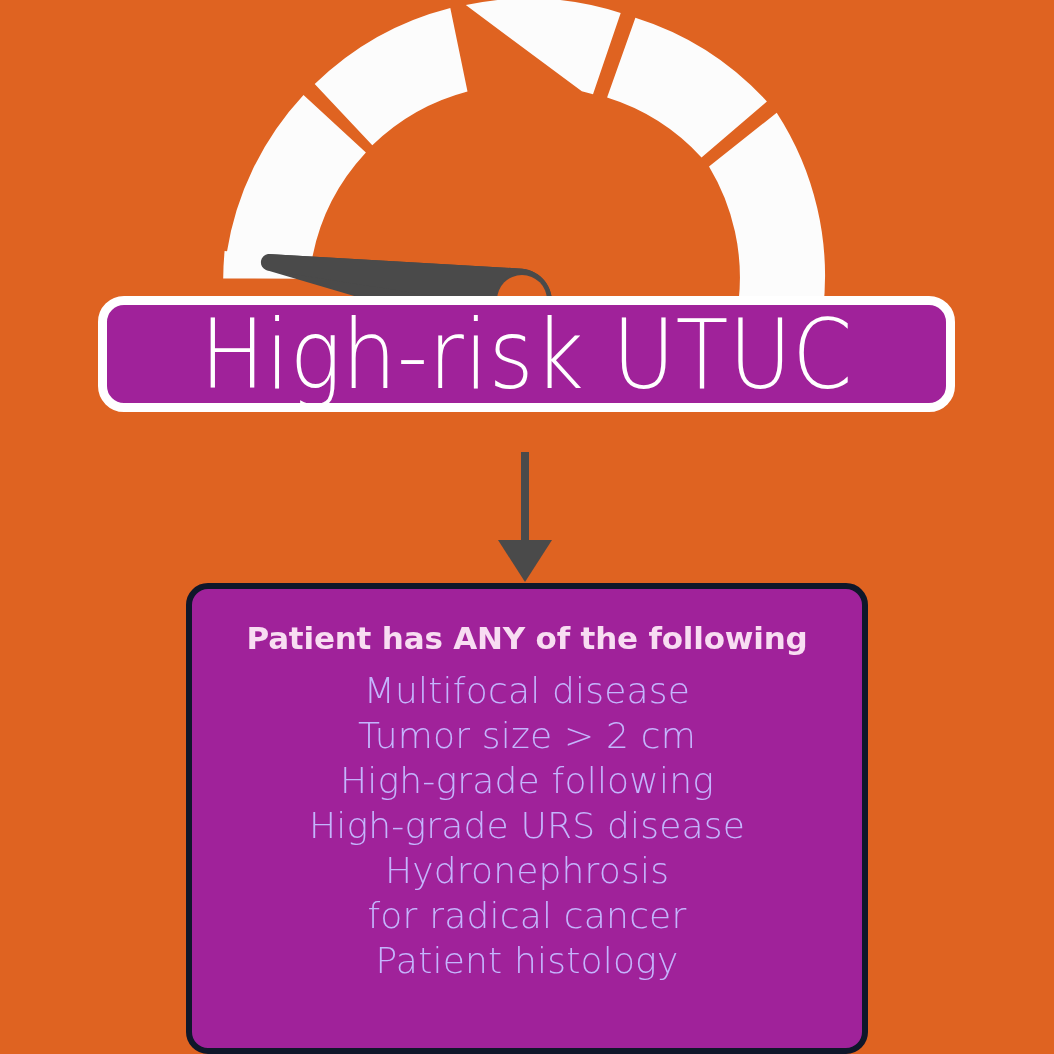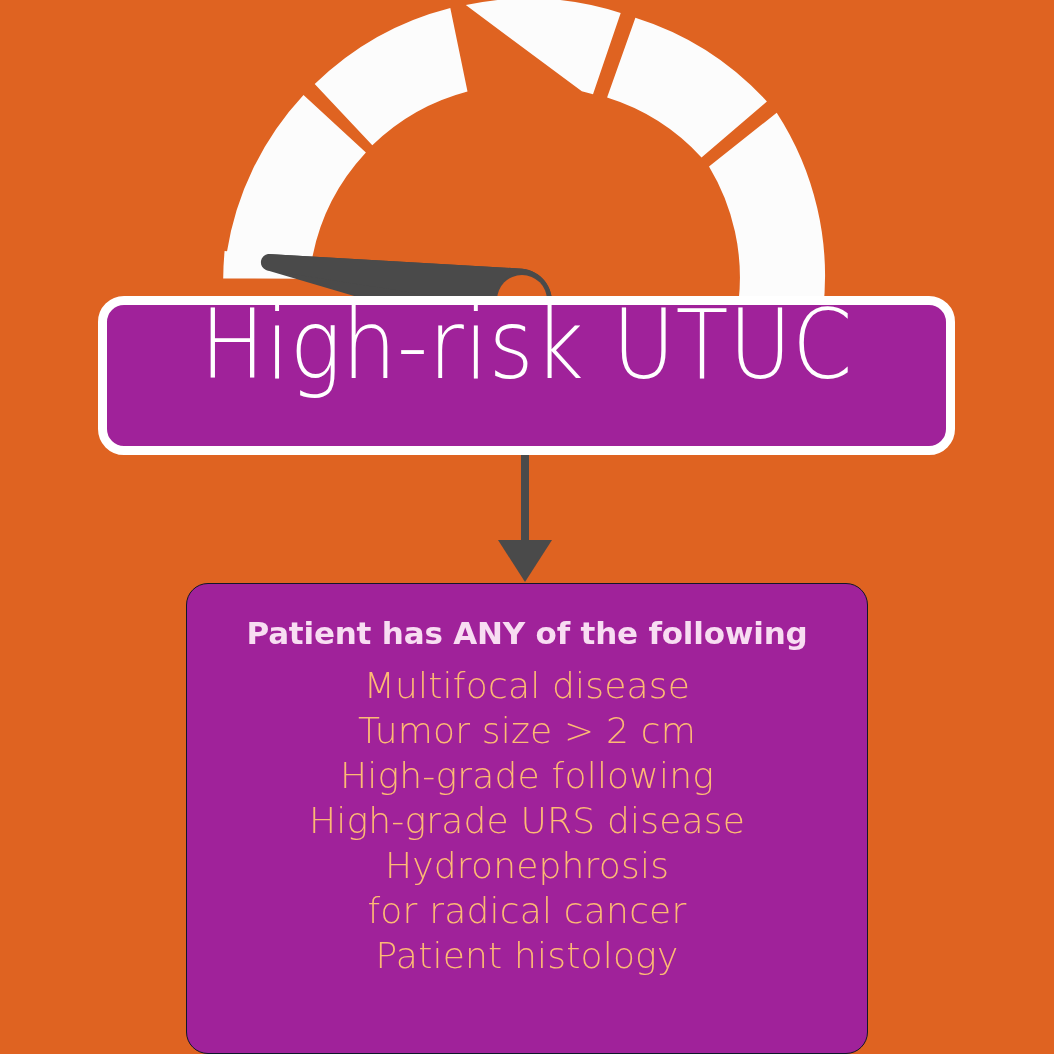--- a/index.html
+++ b/index.html
@@ -30,26 +30,27 @@
     height: 1054px;
     pointer-events: none;
   }
 
   
   #title-banner {
     position: absolute;
     left: 98px;
     top: 296px;
     width: 857px;
-    height: 159px;
+    height: 116px;
     box-sizing: border-box;
     background: #A0229A;
     border: 9px solid #FFFFFF;
     border-radius: 26px;
     display: flex;
+    align-items: center;
     justify-content: center;
     z-index: 5;
   }
   #title-text {
     color: #FFFFFF;
     font-family: "DejaVu Sans", sans-serif;
     font-weight: 300;
     font-size: 86px;
     line-height: 1;
     letter-spacing: 0.5px;
@@ -70,42 +71,42 @@
 
   
   #criteria-box {
     position: absolute;
     left: 186px;
     top: 583px;
     width: 682px;
     height: 471px;
     box-sizing: border-box;
     background: #A0229A;
-    border: 1px solid #0f172a;
+    border: 6px solid #0f172a;
     border-top-left-radius: 22px;
     border-top-right-radius: 22px;
     border-bottom-left-radius: 22px;
     border-bottom-right-radius: 22px;
     z-index: 3;
     text-align: center;
     padding-top: 34px;
     overflow: hidden;
   }
   #criteria-heading {
     color: #F8DDF2;
     font-family: "DejaVu Sans", sans-serif;
     font-weight: 700;
     font-size: 31px;
     line-height: 1.0;
     letter-spacing: -0.2px;
     margin: 0 0 14px 0;
     white-space: nowrap;
   }
   .criteria-line {
-    color: #fdba74;
+    color: #c4b5fd;
     font-family: "DejaVu Sans", sans-serif;
     font-weight: 300;
     font-size: 36px;
     line-height: 45px;
     letter-spacing: 0.2px;
     white-space: nowrap;
   }
 </style>
 </head>
 <body>

